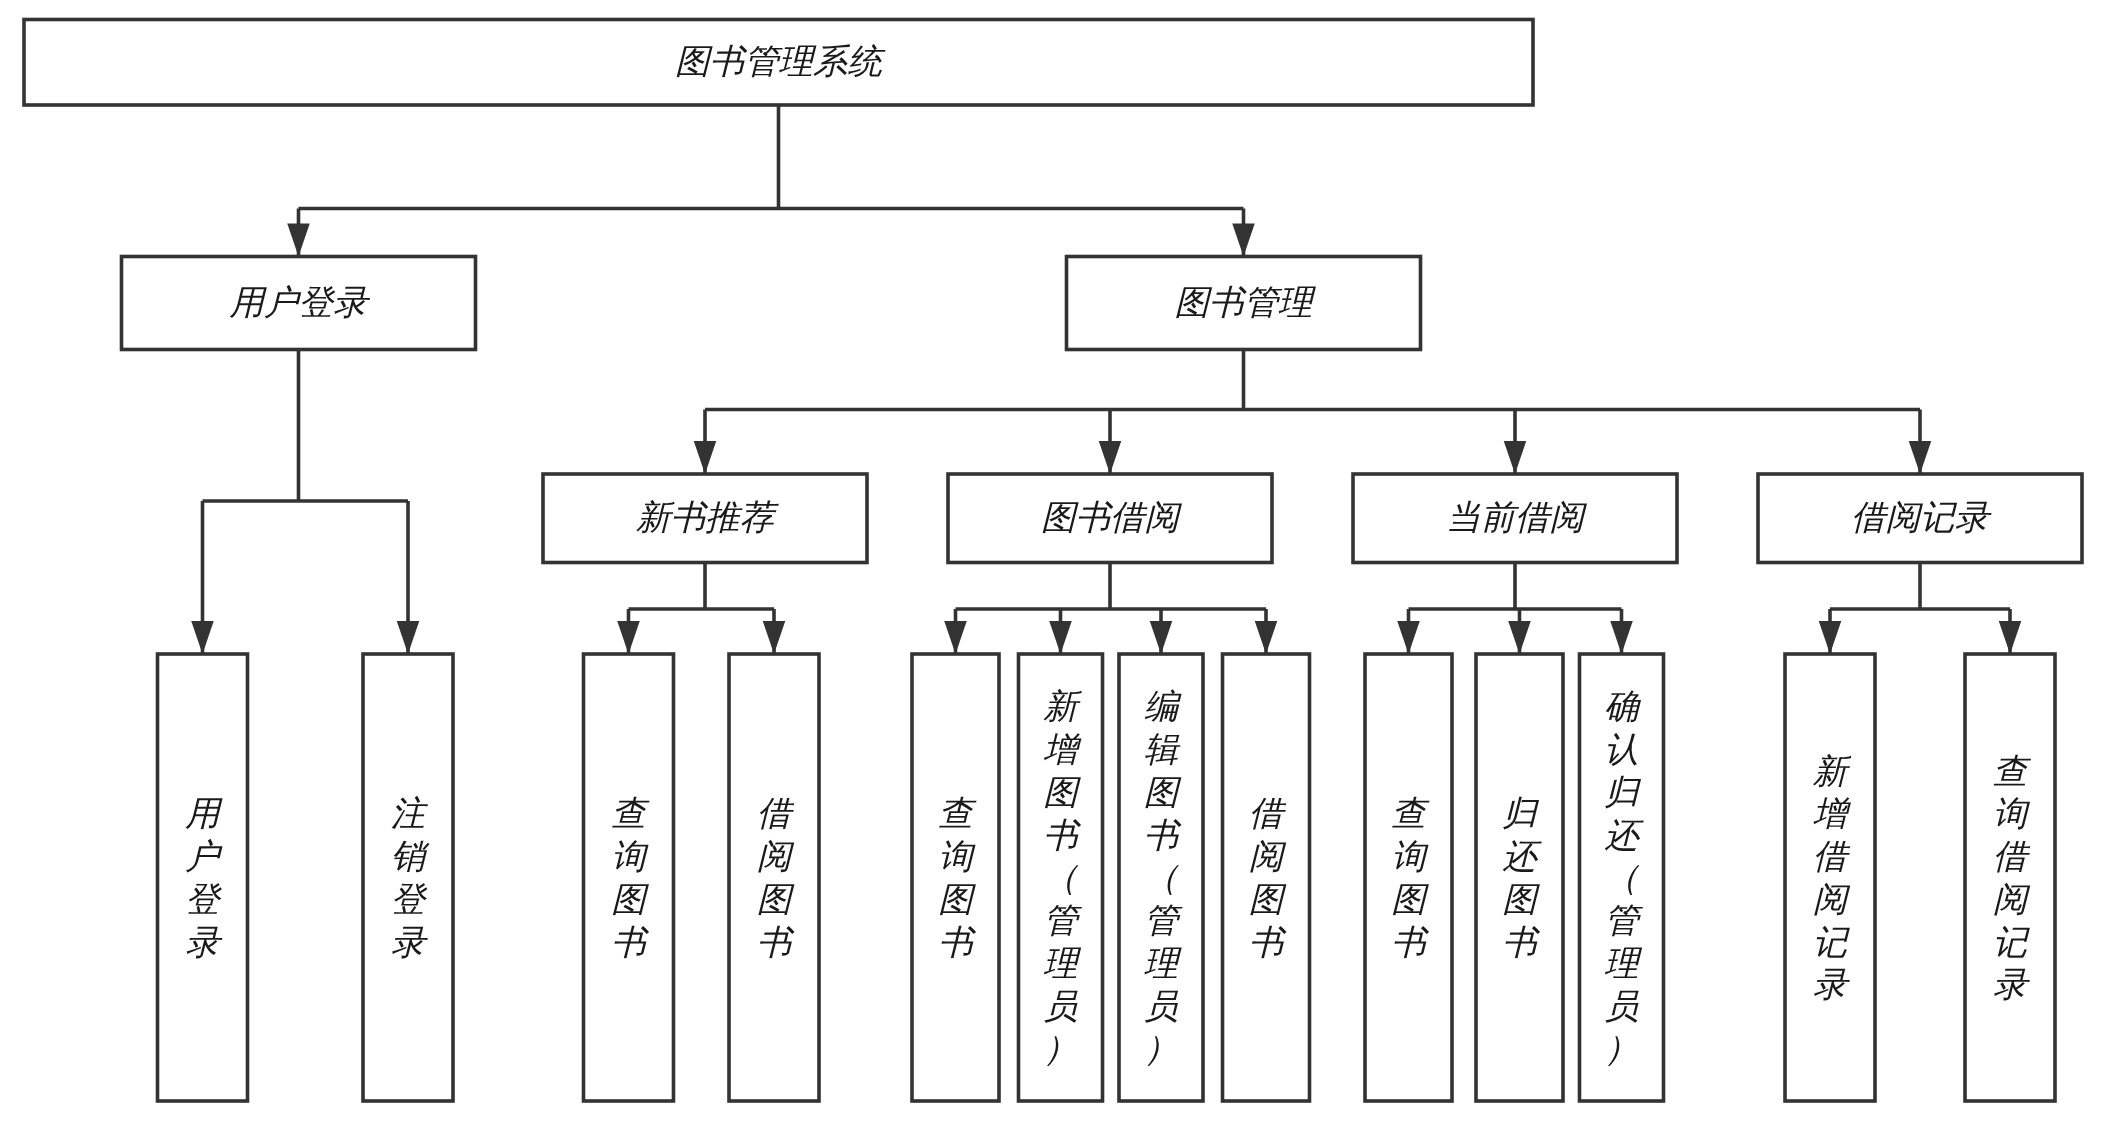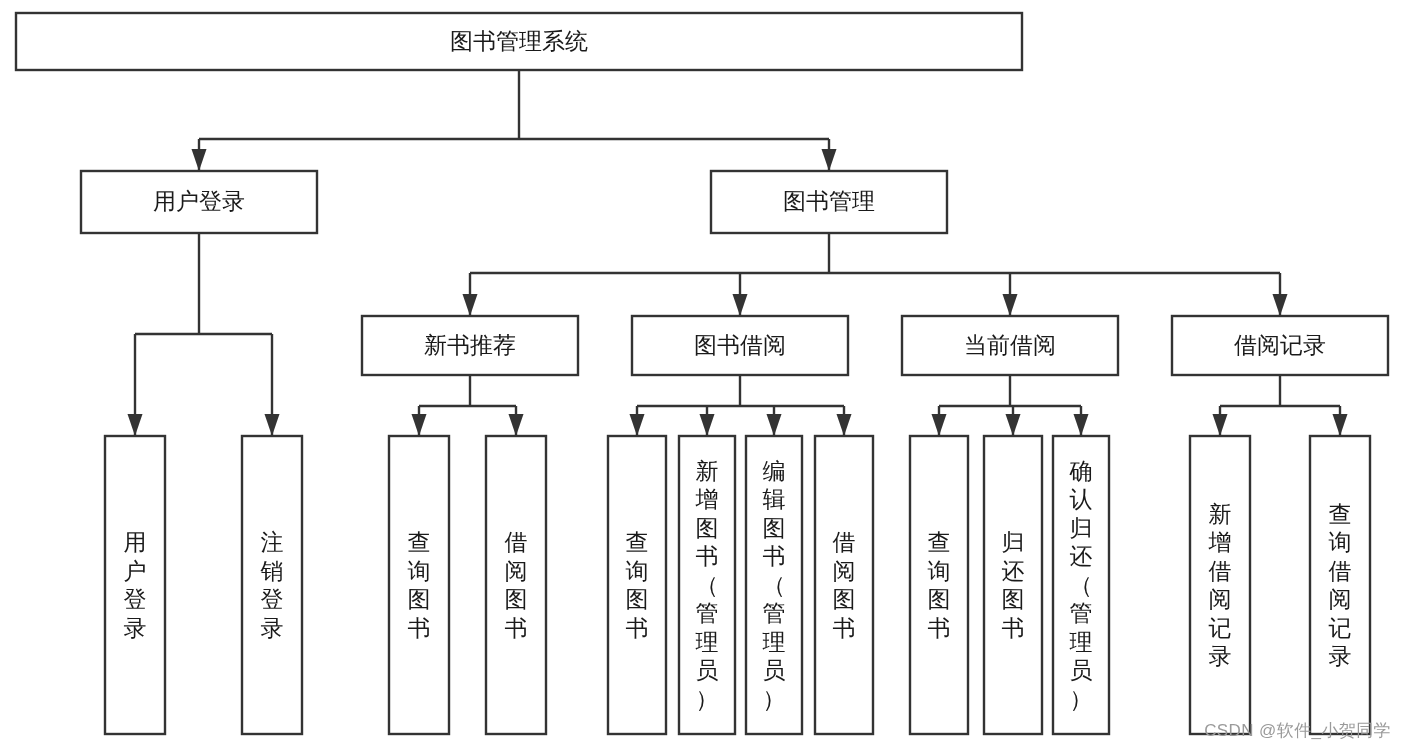--- a/index.html
+++ b/index.html
@@ -11,20 +11,21 @@
     width: 1405px;
     height: 747px;
     overflow: hidden;
     font-family: "Liberation Sans", "DejaVu Sans", sans-serif;
   }
   #diagram-root {
     position: relative;
     width: 1405px;
     height: 747px;
     background: #ffffff;
+    font-style: italic;
   }
   svg.flow {
     position: absolute;
     left: 0;
     top: 0;
     width: 1405px;
     height: 747px;
     display: block;
   }
   .node-rect {
@@ -198,14 +199,13 @@
       <path d="M1332.5 414 L1347.5 414 L1340 436 Z" class="arrow-head"></path>
       <g>
         <rect x="1190" y="436" width="60" height="298" class="node-rect"></rect>
         <text x="1220" class="node-label-v"><tspan x="1220" y="521.73">新</tspan><tspan x="1220" y="550.23">增</tspan><tspan x="1220" y="578.73">借</tspan><tspan x="1220" y="607.23">阅</tspan><tspan x="1220" y="635.73">记</tspan><tspan x="1220" y="664.23">录</tspan></text>
       </g>
       <g>
         <rect x="1310" y="436" width="60" height="298" class="node-rect"></rect>
         <text x="1340" class="node-label-v"><tspan x="1340" y="521.73">查</tspan><tspan x="1340" y="550.23">询</tspan><tspan x="1340" y="578.73">借</tspan><tspan x="1340" y="607.23">阅</tspan><tspan x="1340" y="635.73">记</tspan><tspan x="1340" y="664.23">录</tspan></text>
       </g>
     </svg>
-  <div class="watermark">CSDN @软件_小贺同学</div>
 </div>
 
 </body></html>

